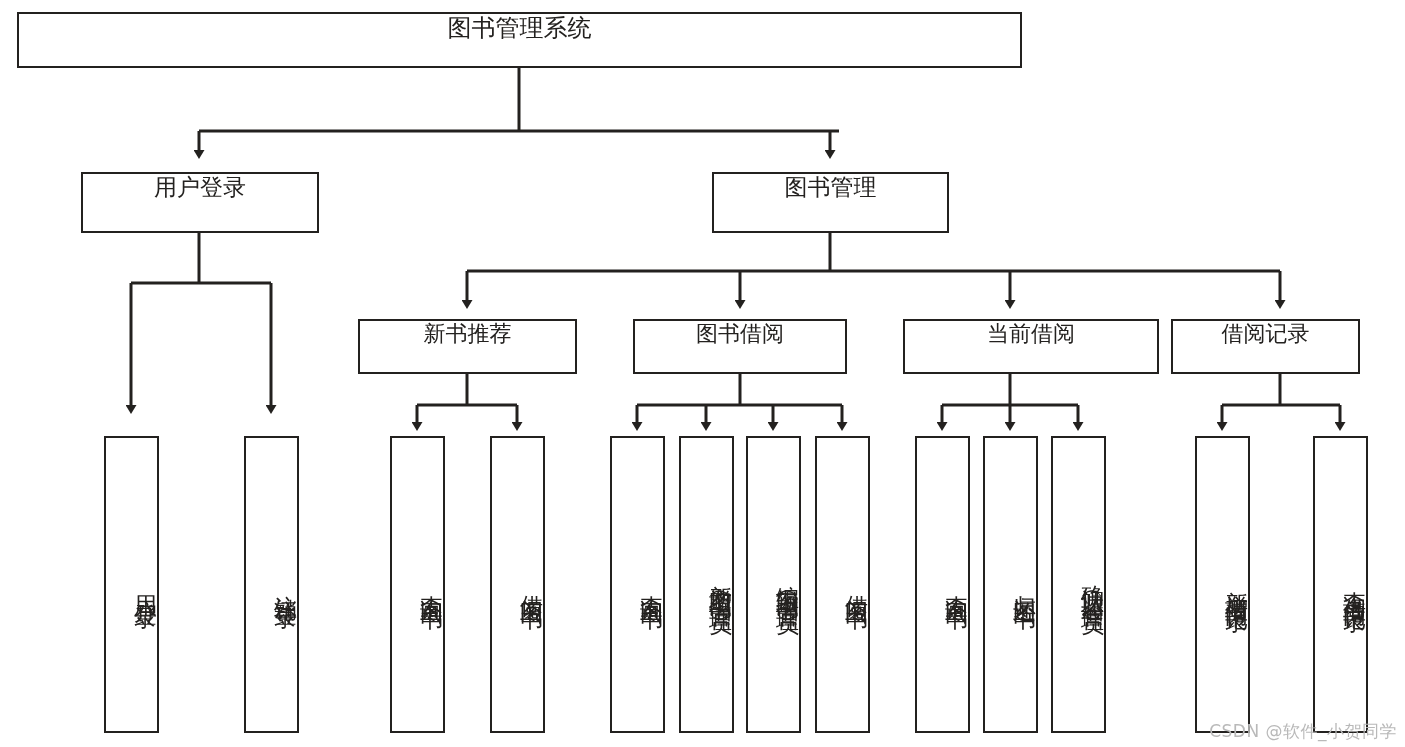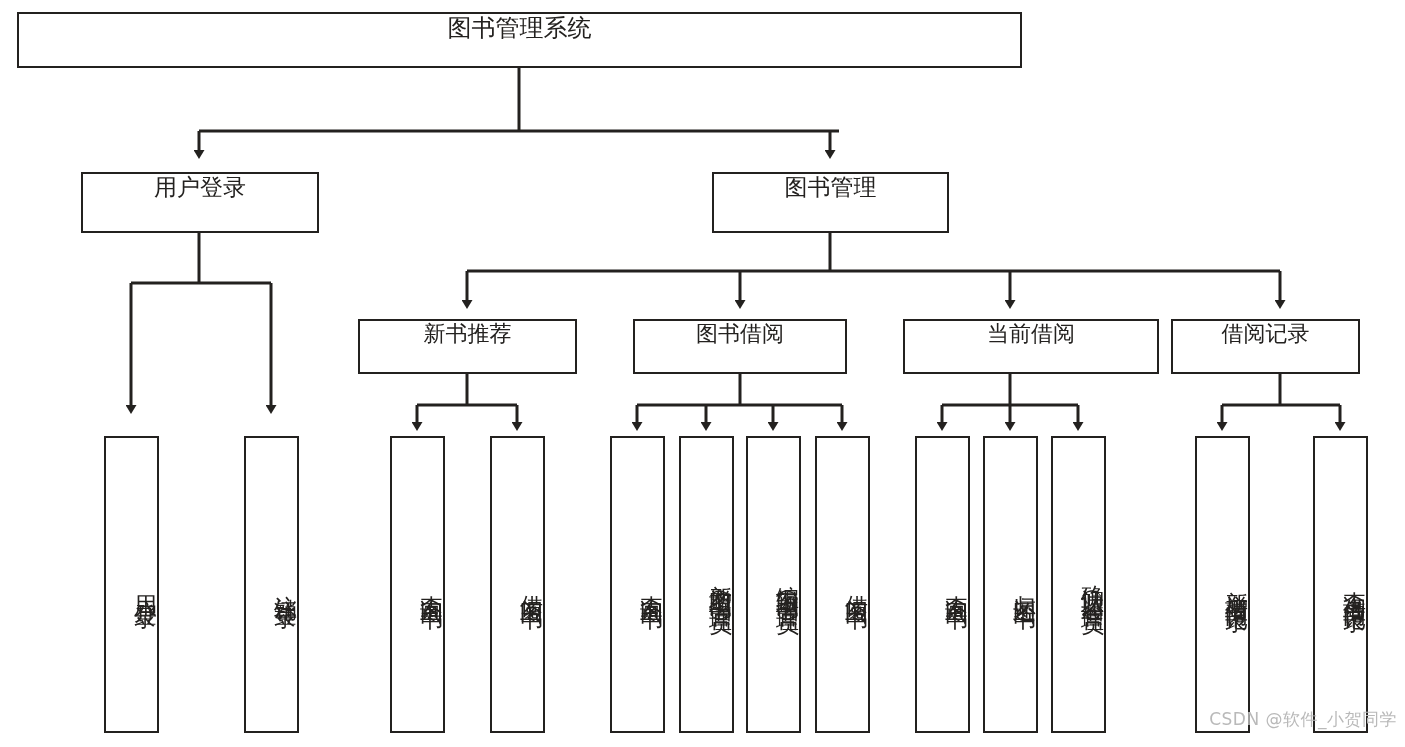--- a/index.html
+++ b/index.html
@@ -51,21 +51,21 @@
   .node-leaf .cap {
     font-size: 23px;
     letter-spacing: 4px;
     writing-mode: vertical-rl;
     text-orientation: upright;
     line-height: 1.0;
   }
   #watermark {
     position: absolute;
     right: 8px;
-    bottom: 16px;
+    bottom: 4px;
     font-size: 17px;
     color: #b9b9b9;
     letter-spacing: 0.5px;
     z-index: 5;
     white-space: nowrap;
     font-family: "DejaVu Sans", "Liberation Sans", sans-serif;
   }
 </style>
 </head>
 <body>

